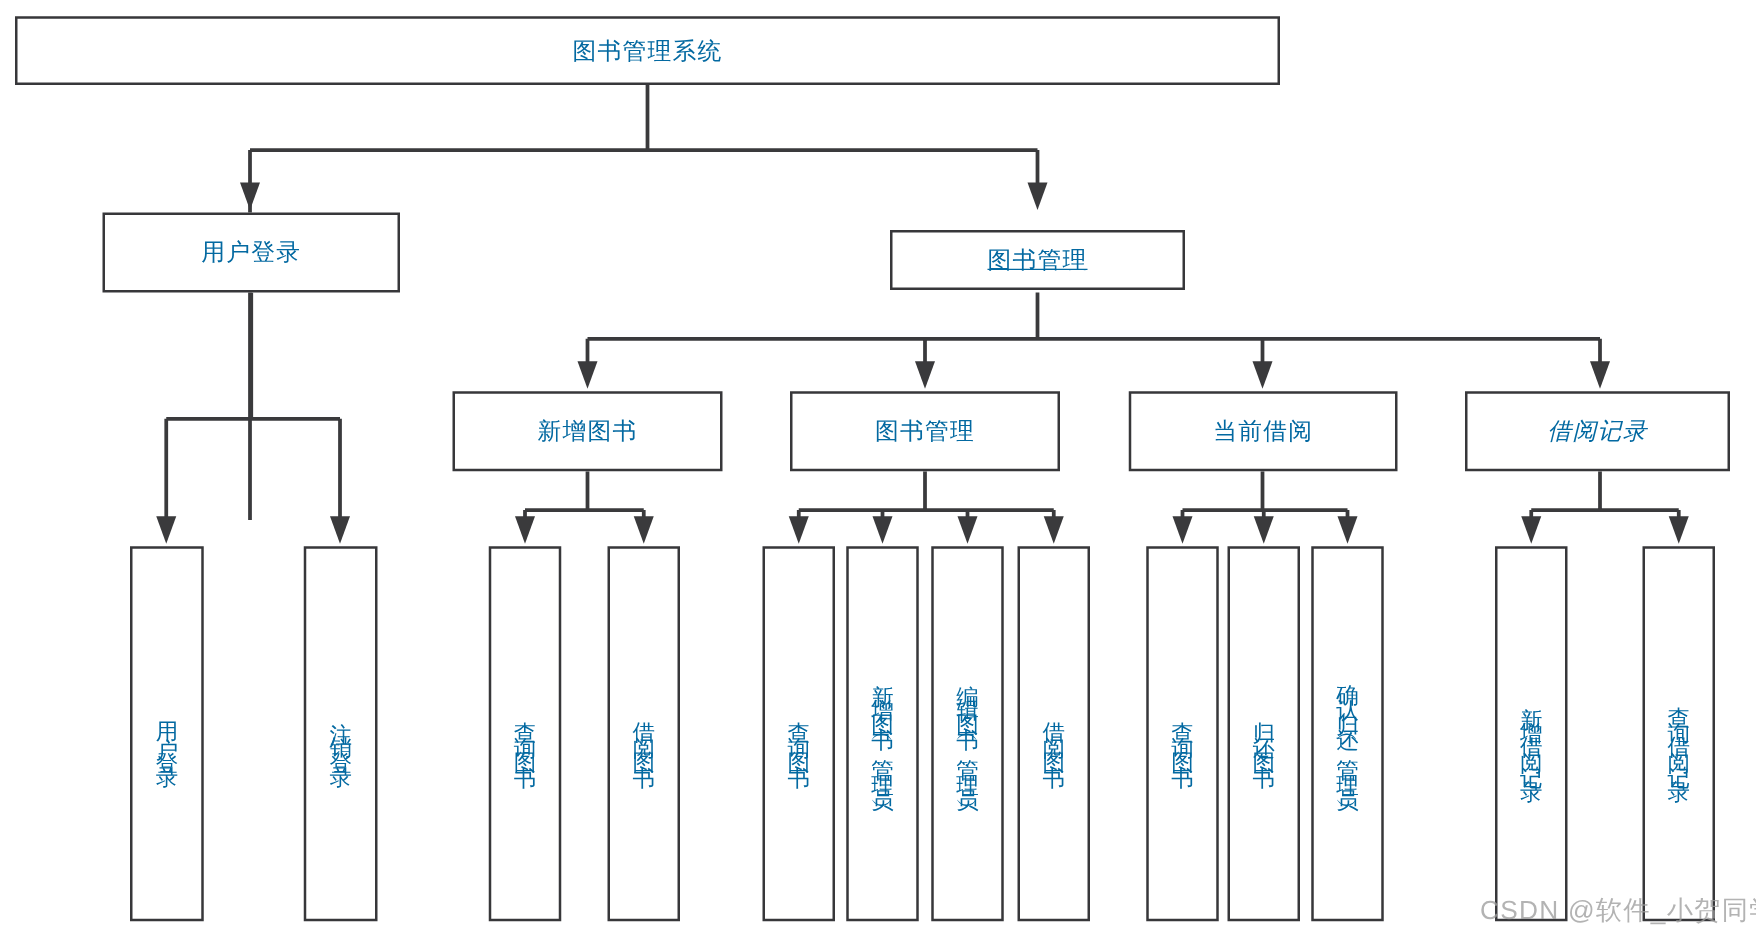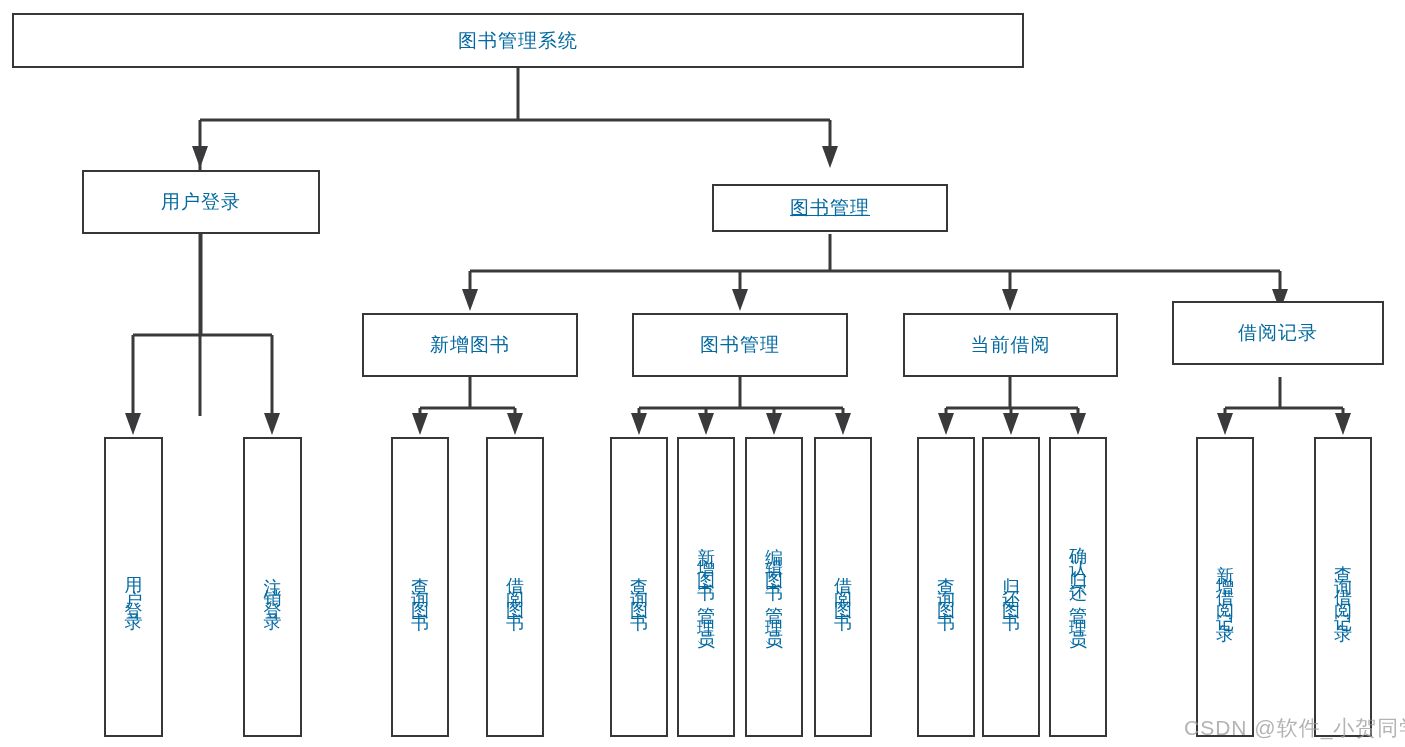--- a/index.html
+++ b/index.html
@@ -133,21 +133,21 @@
 
   <div class="node hbox" style="left:362px; top:313px; width:216px; height:64px;">
     <span>新增图书</span>
   </div>
   <div class="node hbox" style="left:632px; top:313px; width:216px; height:64px;">
     <span>图书管理</span>
   </div>
   <div class="node hbox" style="left:903px; top:313px; width:215px; height:64px;font-family:Liberation Mono, monospace;">
     <span>当前借阅</span>
   </div>
-  <div class="node hbox" style="left:1172px; top:301px; width:212px; height:64px;">
+  <div class="node hbox" style="left:1172px; top:313px; width:212px; height:64px;font-style:italic;">
     <span>借阅记录</span>
   </div>
 
   <div class="node vbox" style="left:104px; top:437px; width:59px; height:300px;">
     <span class="vtext">用户登录</span>
   </div>
   <div class="node vbox" style="left:243px; top:437px; width:59px; height:300px;">
     <span class="vtext">注销登录</span>
   </div>
 

